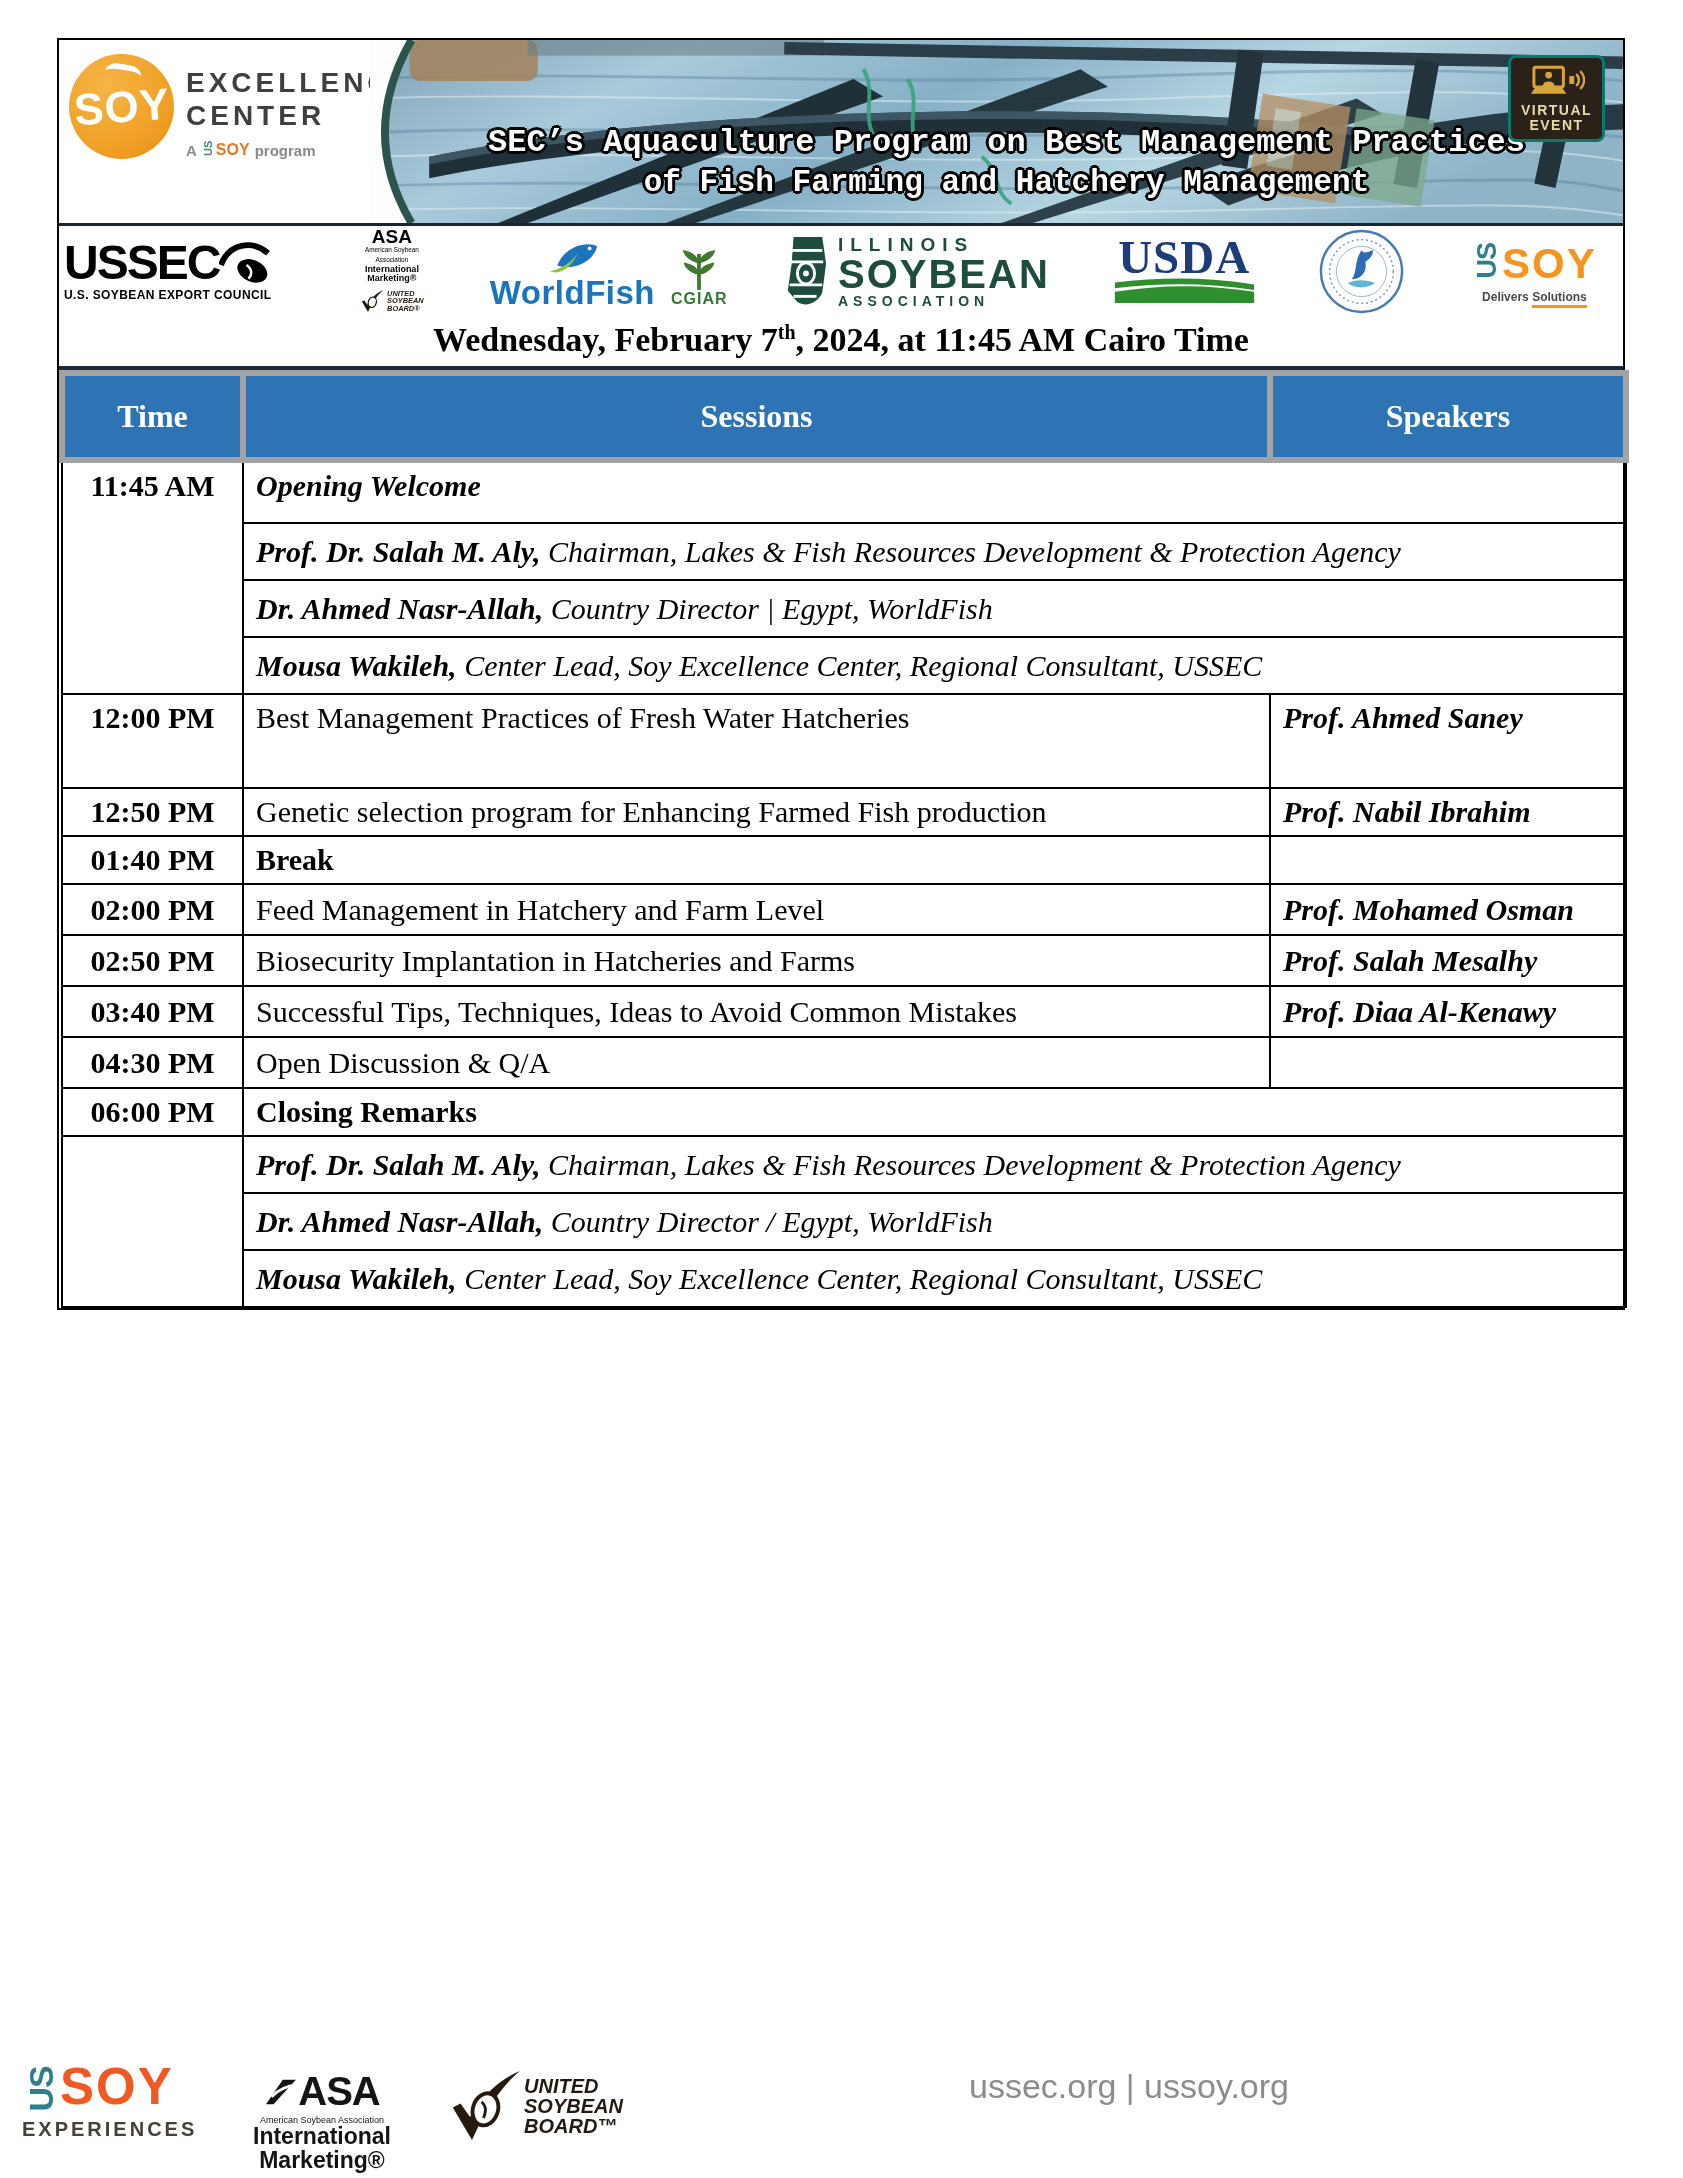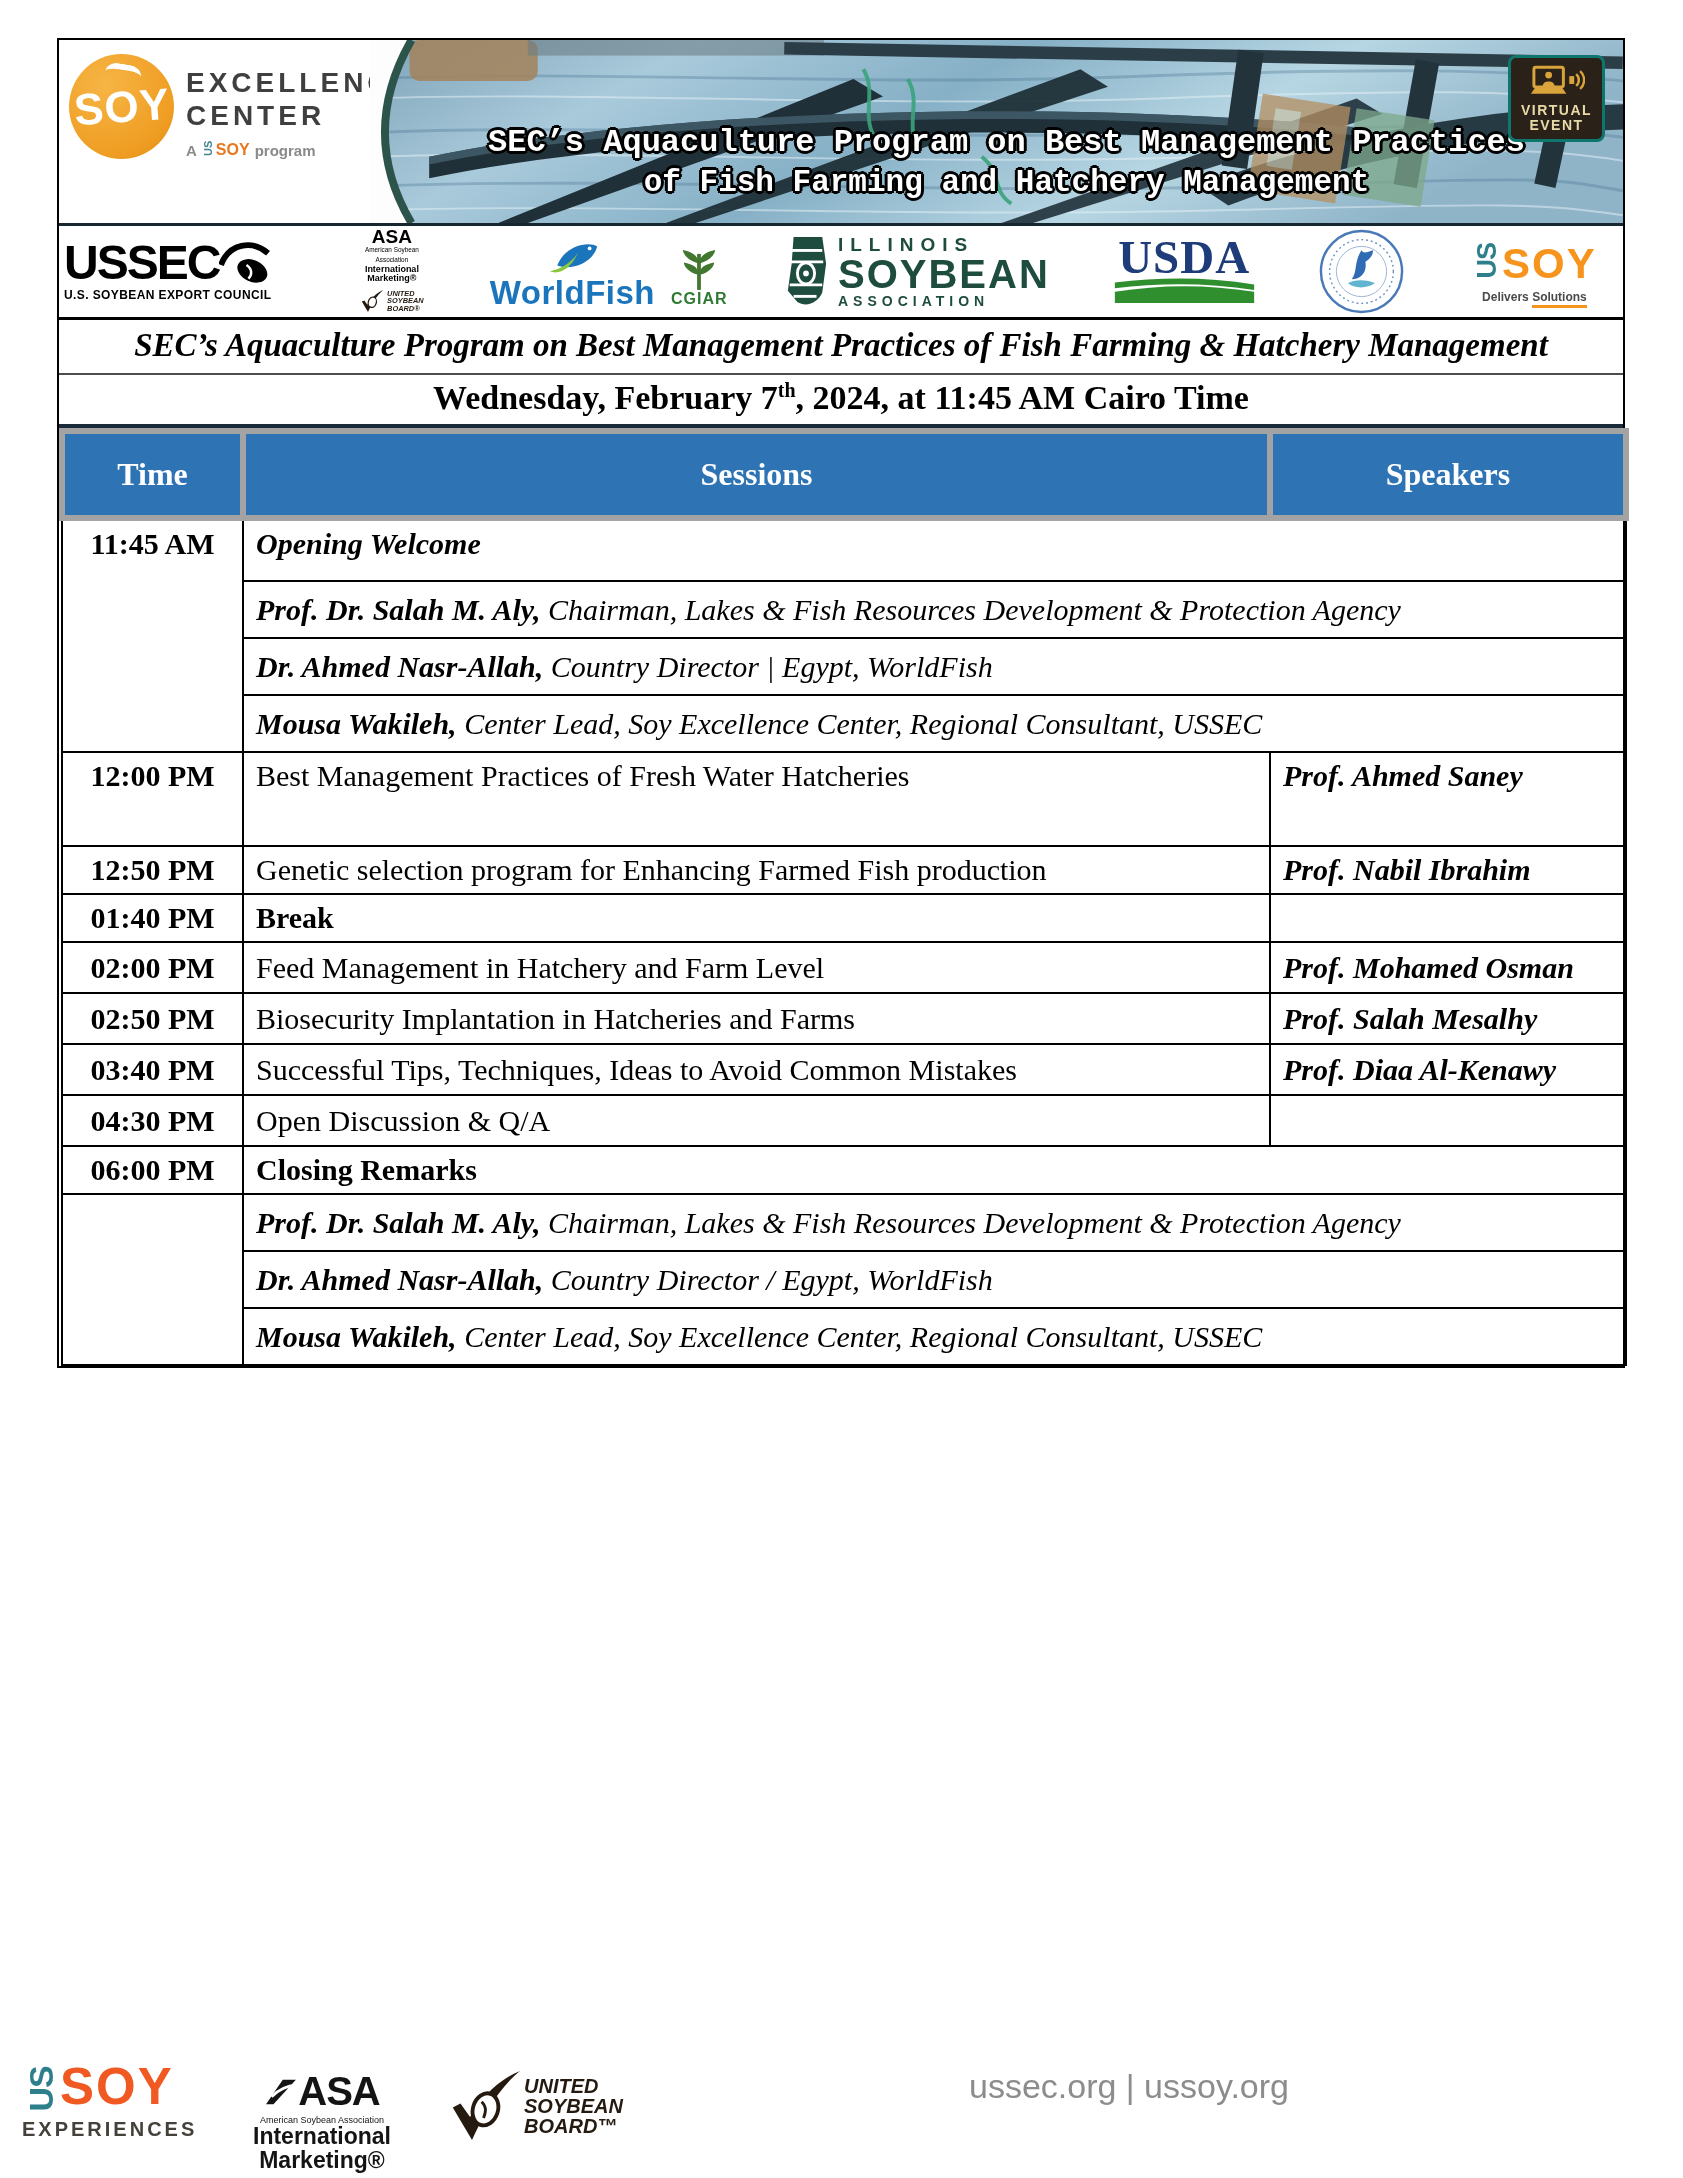--- a/index.html
+++ b/index.html
@@ -296,21 +296,20 @@
           <span class="us-rot">US</span>
           <span class="soy-big">SOY</span>
         </div>
         <div class="ussoy-tag">
           <span>Delivers</span>
           <span class="sol-u">Solutions</span>
         </div>
       </div>
     </div>
 
-    <div class="title1">SEC’s Aquaculture Program on Best Management Practices of Fish Farming &amp; Hatchery Management</div>
     <div class="title2"><span>Wednesday, February 7</span><sup>th</sup><span>, 2024, at 11:45 AM Cairo Time</span></div>
 
     <table class="sched">
       <colgroup>
           <col style="width:181px">
           <col style="width:1027px">
           <col style="width:356px">
         </colgroup>
       <tbody>
           <tr>

